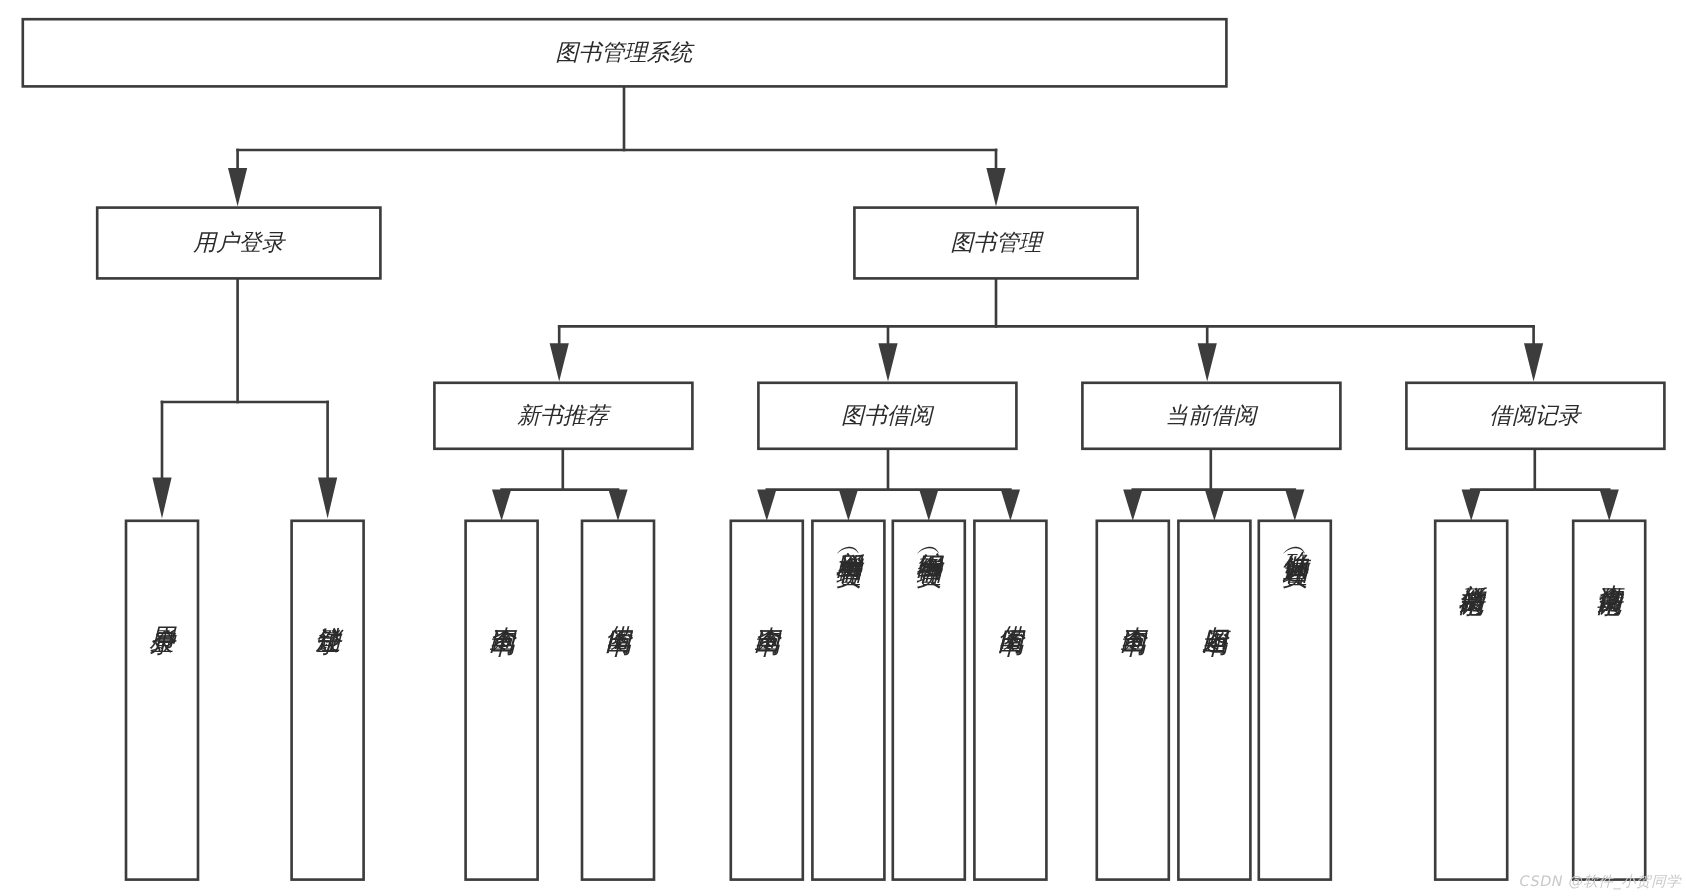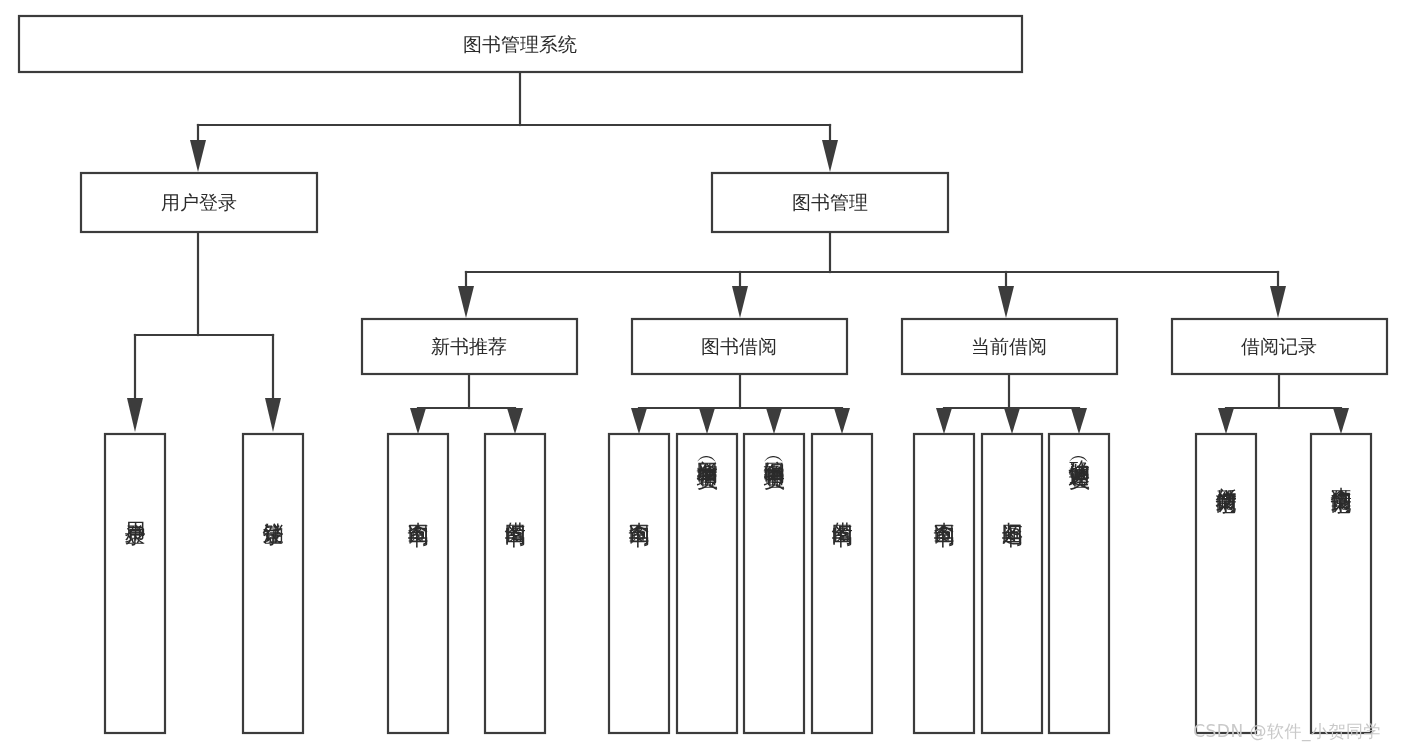--- a/index.html
+++ b/index.html
@@ -9,20 +9,21 @@
   }
   body {
     font-family: "DejaVu Sans", "Liberation Sans", sans-serif;
   }
   #diagram-root {
     position: relative;
     width: 1405px;
     height: 747px;
     background: #ffffff;
     overflow: hidden;
+    font-style: italic;
   }
   svg#tree-svg {
     position: absolute;
     left: 0;
     top: 0;
     width: 1405px;
     height: 747px;
   }
   .node-box {
     fill: #ffffff;
@@ -58,24 +59,24 @@
     text-orientation: upright;
     font-family: "DejaVu Sans", "Liberation Sans", sans-serif;
     font-size: 21px;
     line-height: 1.06;
     letter-spacing: 1.5px;
     color: #2b2b2b;
     white-space: nowrap;
   }
   .watermark {
     position: absolute;
-    right: 24px;
+    right: 4px;
     bottom: 4px;
     font-family: "DejaVu Sans", "Liberation Sans", sans-serif;
-    font-size: 17px;
+    font-size: 12px;
     color: #c9c9c9;
     letter-spacing: 0.5px;
     white-space: nowrap;
   }
 </style>
 </head>
 <body>
 
 <div id="diagram-root">
 

